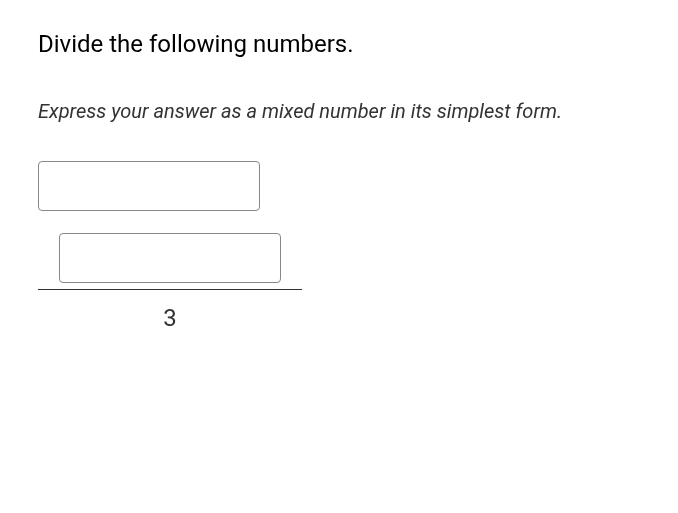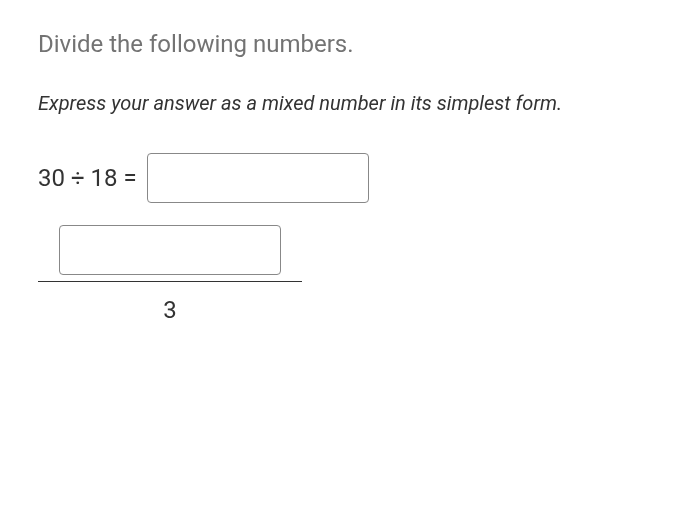--- a/index.html
+++ b/index.html
@@ -12,22 +12,22 @@
       background: #ffffff;
       padding: 26px 38px;
       width: 678px;
       height: 513px;
       color: #333333;
       font-size: 24px;
       line-height: 1.5;
     }
     .instruction {
       font-size: 24px;
-      color: #737373;
-      margin-bottom: 26px;
+      color: #000000;
+      margin-bottom: 34px;
     }
     .hint {
       font-size: 20px;
       font-style: italic;
       color: #333333;
       margin-bottom: 34px;
       line-height: 1.55;
     }
     .equation-row {
       display: flex;
@@ -71,21 +71,20 @@
     }
   </style>
 </head>
 <body>
 
 <div class="instruction">Divide the following numbers.</div>
 
 <div class="hint">Express your answer as a mixed number in its simplest form.</div>
 
 <div class="equation-row">
-  <span class="equation-text">30 ÷ 18 =</span>
   <input type="text" class="answer-input" value="" style="">
 </div>
 
 <div class="fraction-container">
   <div class="fraction-numerator">
     <input type="text" class="answer-input" value="" style="">
   </div>
   <div class="fraction-line"></div>
   <div class="fraction-denominator">3</div>
 </div>

